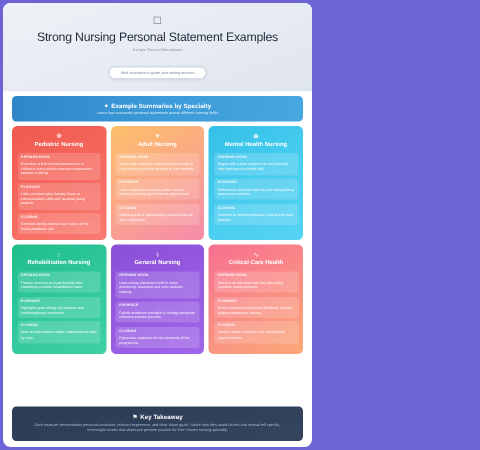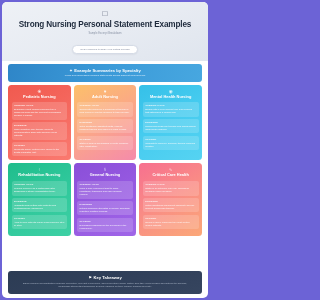--- a/index.html
+++ b/index.html
@@ -24,21 +24,21 @@
     background:linear-gradient(160deg,#eef1f6 0%,#e7ebf2 55%,#dfe5ee 100%);
     padding:7px 8px 7px;
     text-align:center;
     flex:0 0 auto;
   }
   .header-icon {
     font-size:8px; line-height:10px; color:#5b6478;
     display:block; margin-bottom:1px;
   }
   .header-title {
-    font-size:8.2px; font-weight:bold; color:#1e2a3c;
+    font-size:8.2px; font-weight:normal; color:#1e2a3c;
     letter-spacing:-0.15px; line-height:10px;
   }
   .header-sub {
     font-size:2.6px; color:#8a93a5; line-height:4px;
     margin-top:2px; letter-spacing:0.05px;
   }
   .header-pill {
     display:inline-block;
     margin-top:2.5px;
     background:#ffffff;

